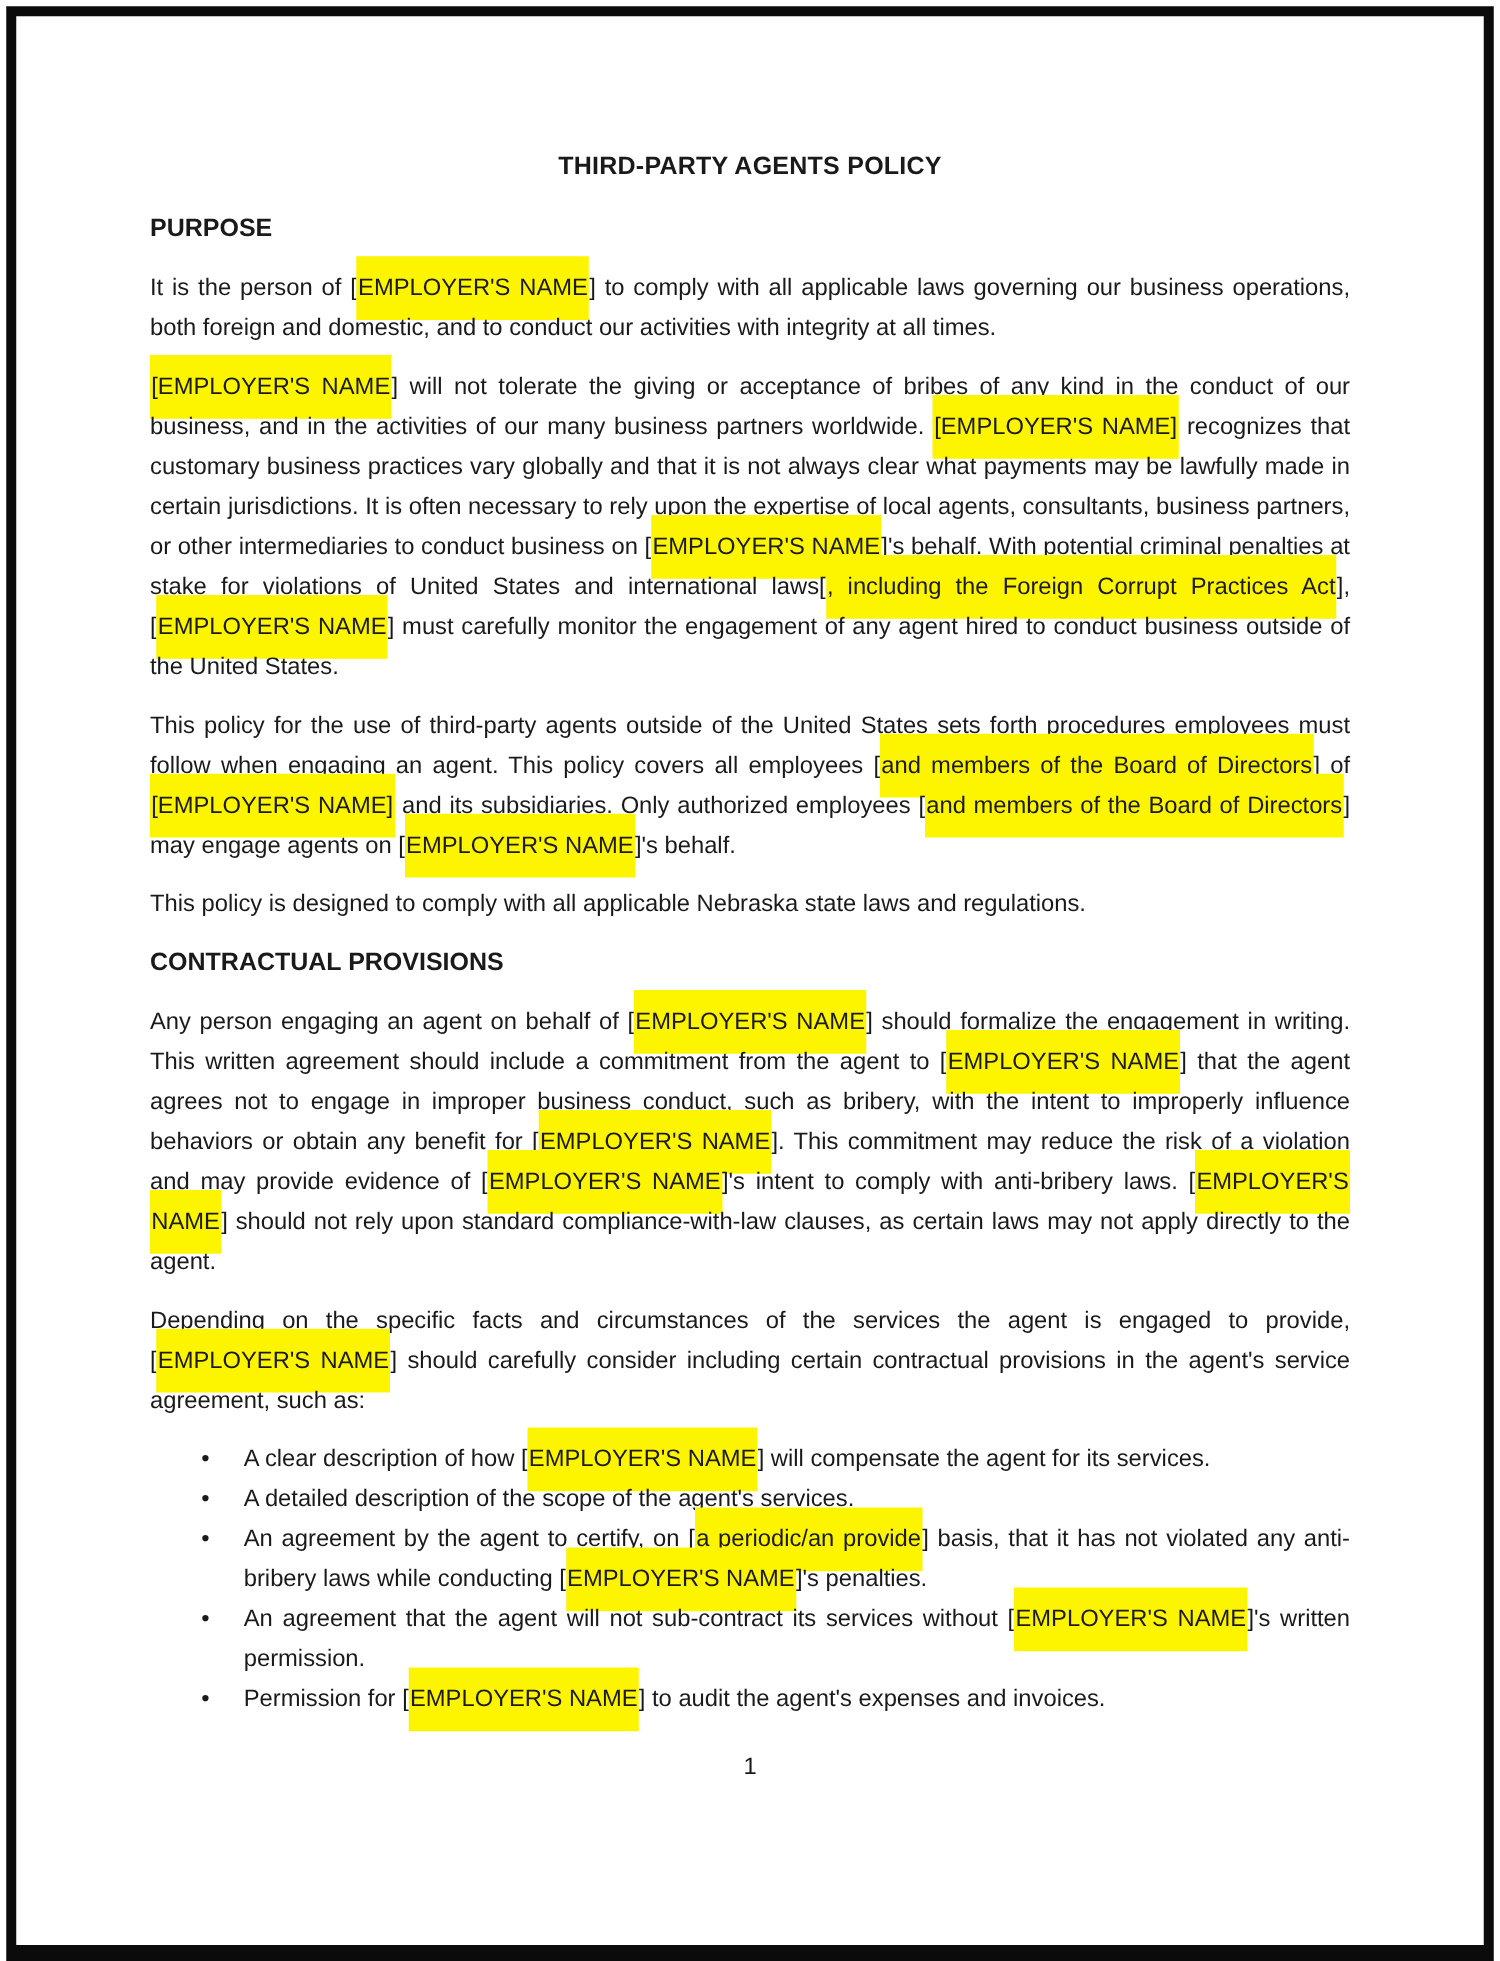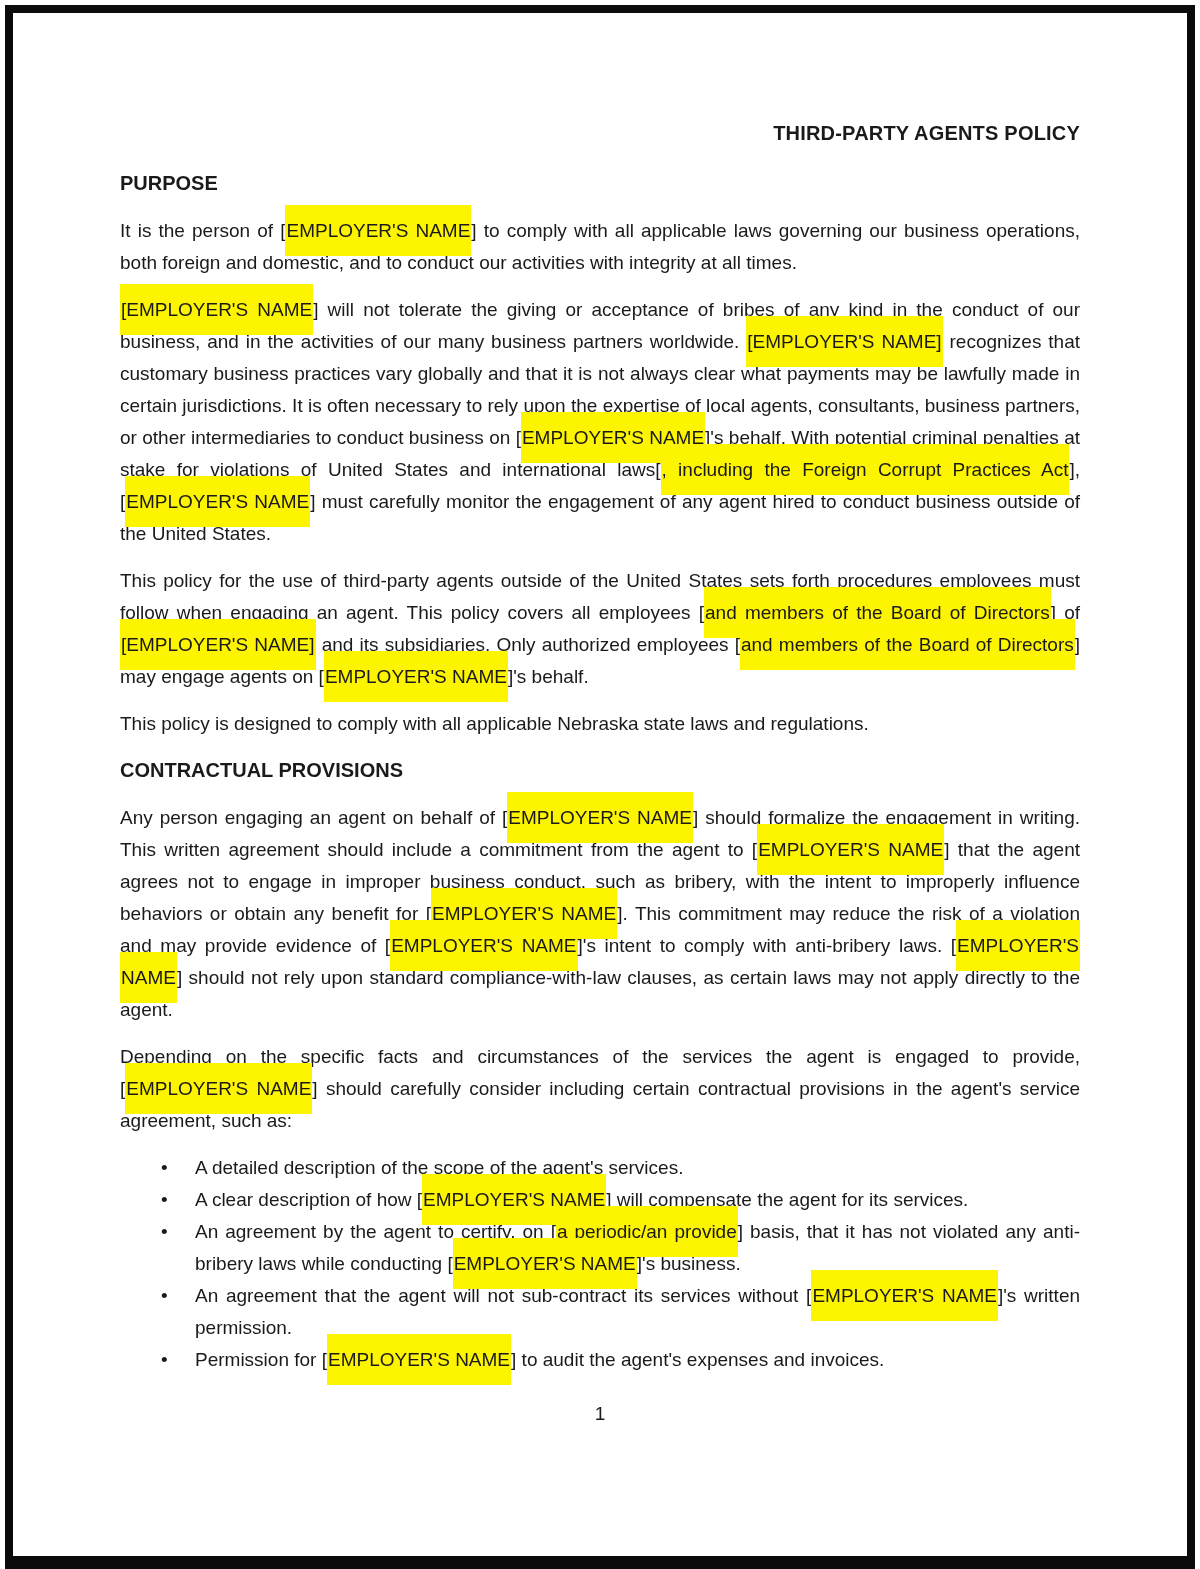--- a/index.html
+++ b/index.html
@@ -7,21 +7,21 @@
     width:1200px;height:1569px;position:relative;background:#ffffff;
     color:#1a1a1a;font-family:"Liberation Sans","DejaVu Sans",sans-serif;
     overflow:hidden;
   }
   .frame{
     position:absolute;left:5px;top:5px;right:5px;bottom:0;
     border:8px solid #0b0b0b;border-bottom-width:13px;pointer-events:none;
   }
   .content{position:absolute;left:120px;width:960px;top:0;padding-top:118px;}
   .doc-title{
-    font-size:20px;line-height:30px;font-weight:700;text-align:right;
+    font-size:20px;line-height:30px;font-weight:700;text-align:center;
     margin:0 0 20px 0;letter-spacing:.2px;
   }
   .sec-heading{font-size:20px;line-height:30px;font-weight:700;margin:0 0 17px 0;}
   .para{font-size:19px;line-height:32px;margin:0 0 15px 0;text-align:justify;}
   .hl{
     background:#fdf400;padding:15px 1px;
     -webkit-box-decoration-break:clone;box-decoration-break:clone;
   }
   ul.blist{margin:0;padding:0;list-style:none;}
   li.bitem{
@@ -41,21 +41,21 @@
   <div id="doc-blocks">
       <h2 class="sec-heading">PURPOSE</h2>
       <p class="para"><span class="run">It is the person of [</span><span class="hl">EMPLOYER'S NAME</span><span class="run">] to comply with all applicable laws governing our business operations, both foreign and domestic, and to conduct our activities with integrity at all times.</span></p>
       <p class="para"><span class="hl">[EMPLOYER'S NAME</span><span class="run">] will not tolerate the giving or acceptance of bribes of any kind in the conduct of our business, and in the activities of our many business partners worldwide. </span><span class="hl">[EMPLOYER'S NAME]</span><span class="run"> recognizes that customary business practices vary globally and that it is not always clear what payments may be lawfully made in certain jurisdictions. It is often necessary to rely upon the expertise of local agents, consultants, business partners, or other intermediaries to conduct business on [</span><span class="hl">EMPLOYER'S NAME</span><span class="run">]'s behalf. With potential criminal penalties at stake for violations of United States and international laws[</span><span class="hl">, including the Foreign Corrupt Practices Act</span><span class="run">], [</span><span class="hl">EMPLOYER'S NAME</span><span class="run">] must carefully monitor the engagement of any agent hired to conduct business outside of the United States.</span></p>
       <p class="para"><span class="run">This policy for the use of third-party agents outside of the United States sets forth procedures employees must follow when engaging an agent. This policy covers all employees [</span><span class="hl">and members of the Board of Directors</span><span class="run">] of </span><span class="hl">[EMPLOYER'S NAME]</span><span class="run"> and its subsidiaries. Only authorized employees [</span><span class="hl">and members of the Board of Directors</span><span class="run">] may engage agents on [</span><span class="hl">EMPLOYER'S NAME</span><span class="run">]'s behalf.</span></p>
       <p class="para"><span class="run">This policy is designed to comply with all applicable Nebraska state laws and regulations.</span></p>
       <h2 class="sec-heading">CONTRACTUAL PROVISIONS</h2>
       <p class="para"><span class="run">Any person engaging an agent on behalf of [</span><span class="hl">EMPLOYER'S NAME</span><span class="run">] should formalize the engagement in writing. This written agreement should include a commitment from the agent to [</span><span class="hl">EMPLOYER'S NAME</span><span class="run">] that the agent agrees not to engage in improper business conduct, such as bribery, with the intent to improperly influence behaviors or obtain any benefit for [</span><span class="hl">EMPLOYER'S NAME</span><span class="run">]. This commitment may reduce the risk of a violation and may provide evidence of [</span><span class="hl">EMPLOYER'S NAME</span><span class="run">]'s intent to comply with anti-bribery laws. [</span><span class="hl">EMPLOYER'S NAME</span><span class="run">] should not rely upon standard compliance-with-law clauses, as certain laws may not apply directly to the agent.</span></p>
       <p class="para"><span class="run">Depending on the specific facts and circumstances of the services the agent is engaged to provide, [</span><span class="hl">EMPLOYER'S NAME</span><span class="run">] should carefully consider including certain contractual provisions in the agent's service agreement, such as:</span></p>
       <ul class="blist">
+        <li class="bitem"><span class="run">A clear description of how [</span><span class="hl">EMPLOYER'S NAME</span><span class="run">] will compensate the agent for its services.</span></li>
         <li class="bitem"><span class="run">A detailed description of the scope of the agent's services.</span></li>
-        <li class="bitem"><span class="run">A clear description of how [</span><span class="hl">EMPLOYER'S NAME</span><span class="run">] will compensate the agent for its services.</span></li>
-        <li class="bitem"><span class="run">An agreement by the agent to certify, on [</span><span class="hl">a periodic/an provide</span><span class="run">] basis, that it has not violated any anti-bribery laws while conducting [</span><span class="hl">EMPLOYER'S NAME</span><span class="run">]'s business.</span></li>
+        <li class="bitem"><span class="run">An agreement by the agent to certify, on [</span><span class="hl">a periodic/an provide</span><span class="run">] basis, that it has not violated any anti-bribery laws while conducting [</span><span class="hl">EMPLOYER'S NAME</span><span class="run">]'s penalties.</span></li>
         <li class="bitem"><span class="run">An agreement that the agent will not sub-contract its services without [</span><span class="hl">EMPLOYER'S NAME</span><span class="run">]'s written permission.</span></li>
         <li class="bitem"><span class="run">Permission for [</span><span class="hl">EMPLOYER'S NAME</span><span class="run">] to audit the agent's expenses and invoices.</span></li>
       </ul>
     </div>
   <div class="page-num">1</div>
 </div>
 
 </body></html>

